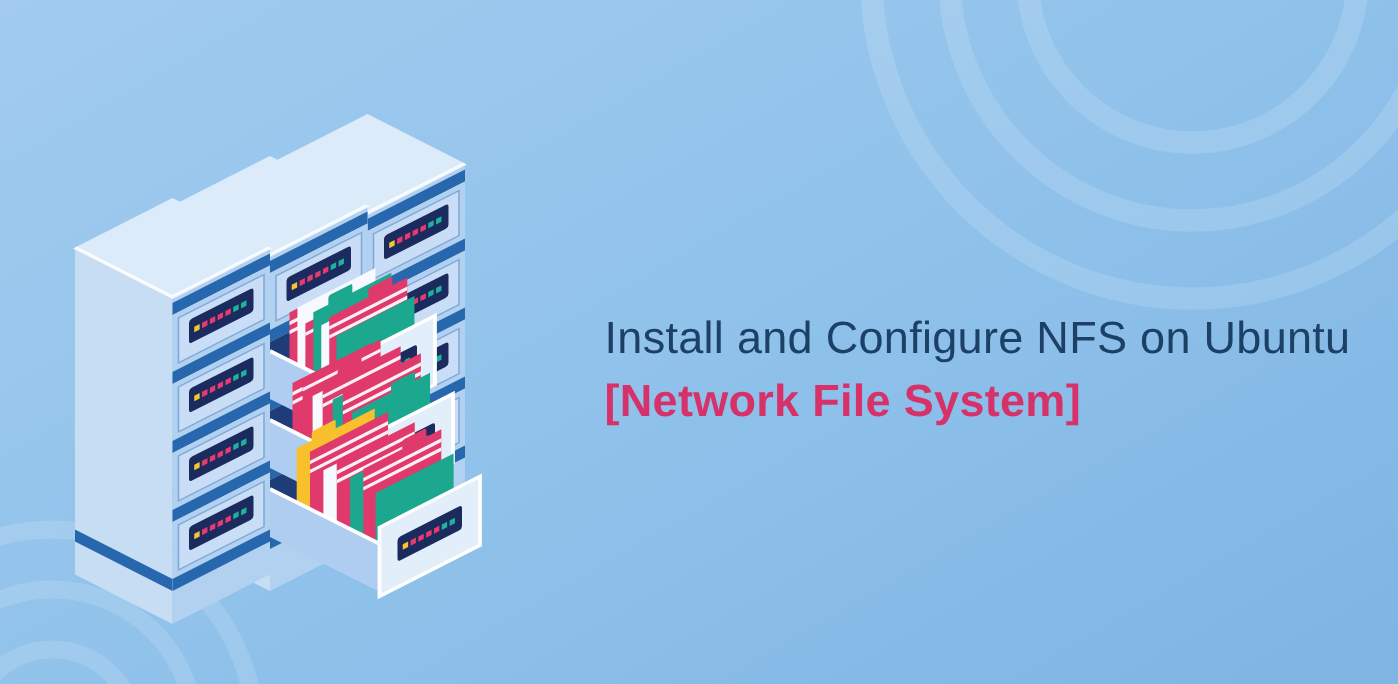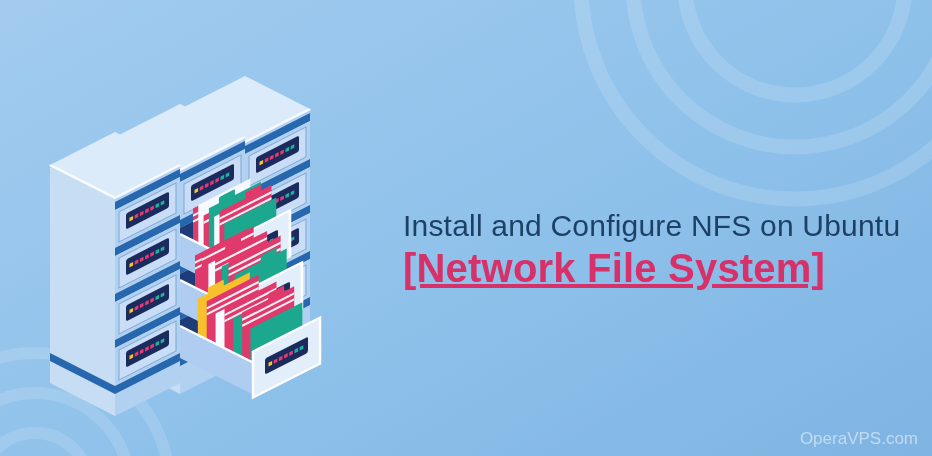--- a/index.html
+++ b/index.html
@@ -27,21 +27,21 @@
   .ft{fill:var(--folder-teal,#1ca88f);}
   .fw{fill:var(--folder-white,#f6fafe);}
   .fy{fill:var(--folder-yellow,#f7c02c);}
   .stripe{fill:#ffffff;opacity:.92;}
   .wall{fill:var(--wall,#aecdf0);}
   .walltop{stroke:#ffffff;stroke-width:2.5;}
   .ofront{fill:var(--open-front,#e3eefb);stroke:#ffffff;stroke-width:2.5;}
   .edge{stroke:#ffffff;stroke-width:2.5;fill:none;opacity:.85;}
   #titles{position:absolute;left:369px;top:205px;line-height:42px;white-space:nowrap;margin-left:34px;}
   .title{font-size:30px;font-weight:400;color:var(--title,#1d4166);letter-spacing:.2px;}
-  .subtitle{font-size:40px;font-weight:700;color:var(--subtitle,#d7316a);letter-spacing:.2px;text-decoration:underline;}
+  .subtitle{font-size:30px;font-weight:700;color:var(--subtitle,#d7316a);letter-spacing:.2px;}
   #watermark{
     position:absolute;right:14px;bottom:7px;
     font-size:17px;color:var(--watermark,rgba(255,255,255,0.5));
   }
 </style>
 </head>
 <body>
 
 <div id="banner">
 
@@ -221,14 +221,13 @@
         <path d="M0,0 L0,65 L65,65" class="edge"></path>
       </g>
     </g>
   </svg>
 
   <div id="titles">
     <div class="title">Install and Configure NFS on Ubuntu</div>
     <div class="subtitle">[Network File System]</div>
   </div>
 
-  <div id="watermark">OperaVPS.com</div>
 </div>
 
 </body></html>

